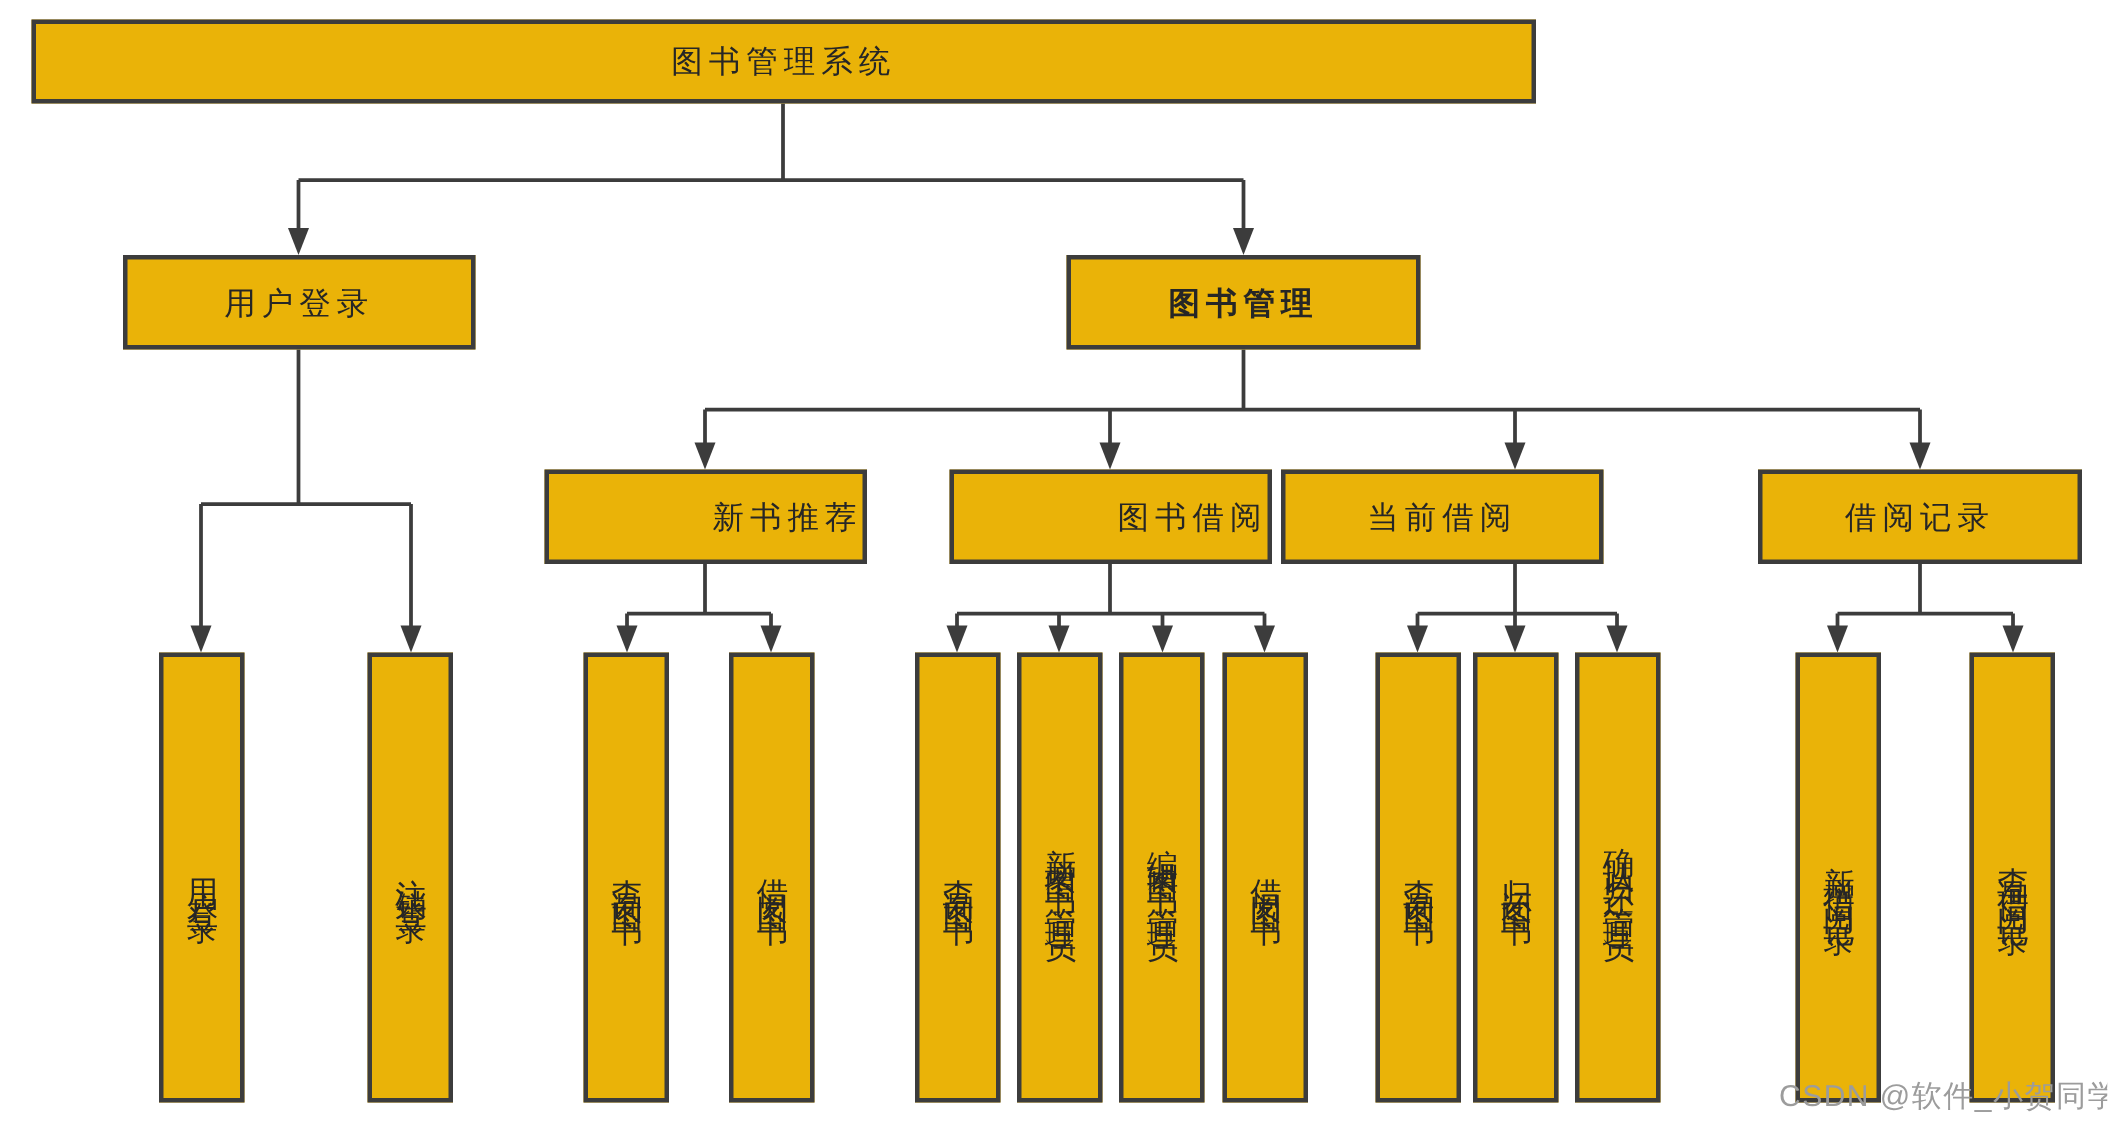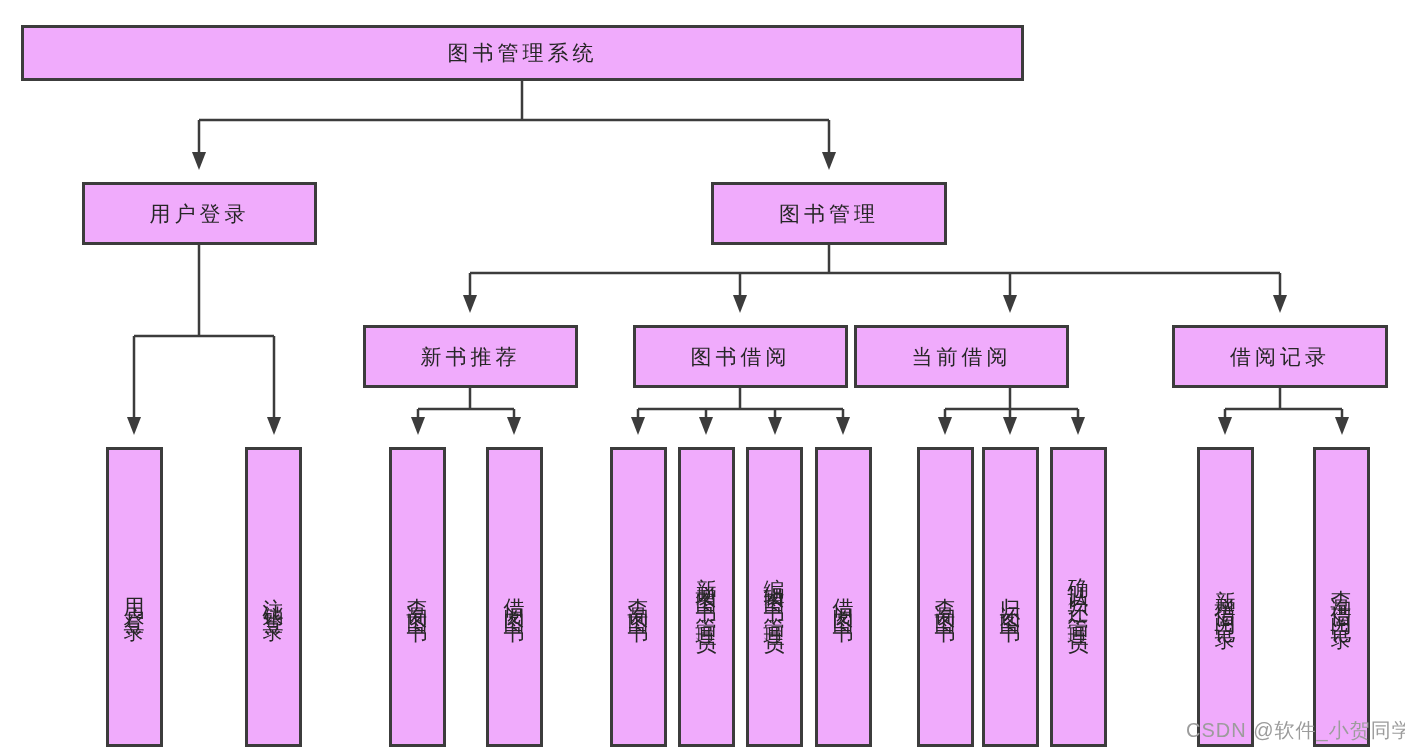--- a/index.html
+++ b/index.html
@@ -13,27 +13,26 @@
     overflow: hidden;
   }
   .connectors {
     position: absolute;
     left: 0; top: 0;
     width: 1405px; height: 747px;
     pointer-events: none;
   }
   .box {
     position: absolute;
-    background: #f0abfc;
+    background: #eab308;
     border: 3px solid #3c3c3c;
     box-sizing: border-box;
     display: flex;
     align-items: center;
     justify-content: center;
-    margin-top: 12px;
   }
   .h-label {
     font-size: 21px;
     letter-spacing: 4px;
     white-space: nowrap;
     color: #262626;
   }
   .v-label {
     writing-mode: vertical-rl;
     text-orientation: mixed;
@@ -121,28 +120,28 @@
     </g>
   </svg>
 
   <div class="box" style="left:21px; top:13px; width:1003px; height:56px;">
     <span class="h-label">图书管理系统</span>
   </div>
 
   <div class="box" style="left:82px; top:170px; width:235px; height:63px;">
     <span class="h-label">用户登录</span>
   </div>
-  <div class="box" style="left:711px; top:170px; width:236px; height:63px;">
+  <div class="box" style="left:711px; top:170px; width:236px; height:63px;font-weight:bold;">
     <span class="h-label">图书管理</span>
   </div>
 
-  <div class="box" style="left:363px; top:313px; width:215px; height:63px;">
+  <div class="box" style="left:363px; top:313px; width:215px; height:63px;justify-content:flex-end;">
     <span class="h-label">新书推荐</span>
   </div>
-  <div class="box" style="left:633px; top:313px; width:215px; height:63px;">
+  <div class="box" style="left:633px; top:313px; width:215px; height:63px;justify-content:flex-end;">
     <span class="h-label">图书借阅</span>
   </div>
   <div class="box" style="left:854px; top:313px; width:215px; height:63px;">
     <span class="h-label">当前借阅</span>
   </div>
   <div class="box" style="left:1172px; top:313px; width:216px; height:63px;">
     <span class="h-label">借阅记录</span>
   </div>
 
   <div class="box" style="left:106px; top:435px; width:57px; height:300px;">

